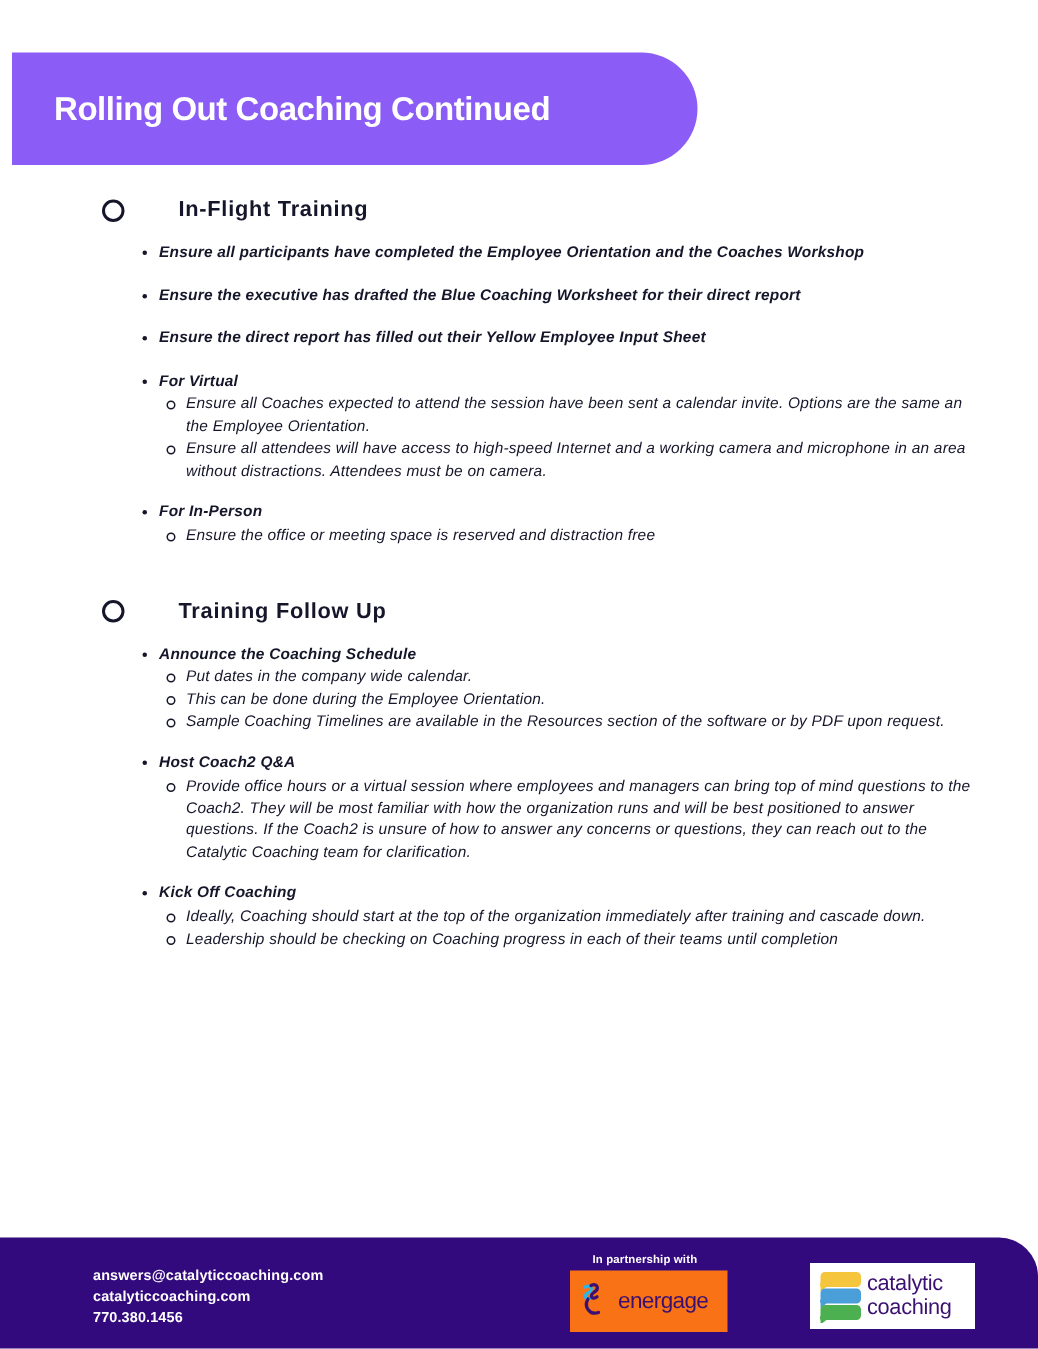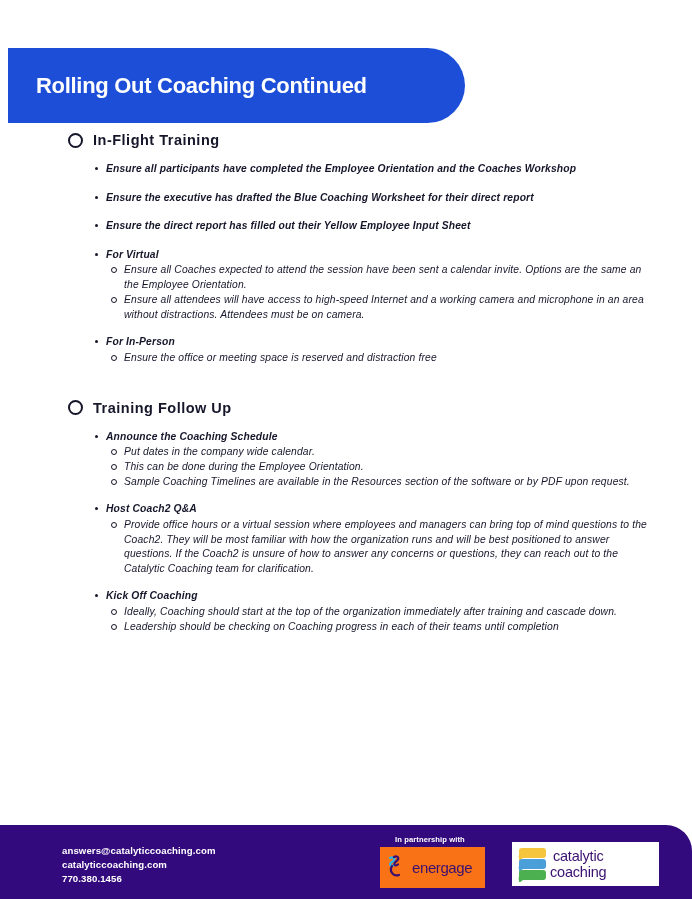--- a/index.html
+++ b/index.html
@@ -16,25 +16,24 @@
     color: #16162b;
   }
 
   
   .banner {
     position: absolute;
     left: 8px;
     top: 35px;
     width: 457px;
     height: 75px;
-    background: #1d4ed8;
+    background: #8b5cf6;
     border-radius: 0 40px 40px 0;
     display: flex;
     align-items: center;
-    margin-top: 13px;
   }
   .banner-title {
     color: #ffffff;
     font-size: 22px;
     font-weight: bold;
     letter-spacing: -0.3px;
     margin-left: 28px;
   }
 
   
@@ -47,20 +46,21 @@
 
   .section {
     margin-bottom: 4px;
   }
 
   .section-head {
     display: flex;
     align-items: center;
     margin-left: 68px;
     margin-bottom: 14px;
+    gap: 26px;
   }
   .ring {
     width: 11px;
     height: 11px;
     border: 2px solid #16162b;
     border-radius: 50%;
     margin-right: 10px;
     flex: none;
   }
   .section-title {
@@ -174,28 +174,27 @@
   .energage-mark { margin-left: 4px; flex: none; }
   .energage-word {
     color: #3b1070;
     font-size: 15px;
     letter-spacing: -0.4px;
     margin-left: -2px;
   }
 
   .logo-catalytic {
     position: absolute;
-    left: 512px;
+    left: 540px;
     top: 842px;
-    width: 147px;
+    width: 110px;
     height: 44px;
     background: #ffffff;
     display: flex;
     align-items: center;
-    text-align: center;
   }
   .bubbles { margin-left: 5px; flex: none; }
   .cat-words {
     margin-left: 3px;
     color: #3b1070;
     font-size: 14.5px;
     line-height: 1.0;
     letter-spacing: -0.2px;
   }
   .cat-words div { margin: 1px 0; }

